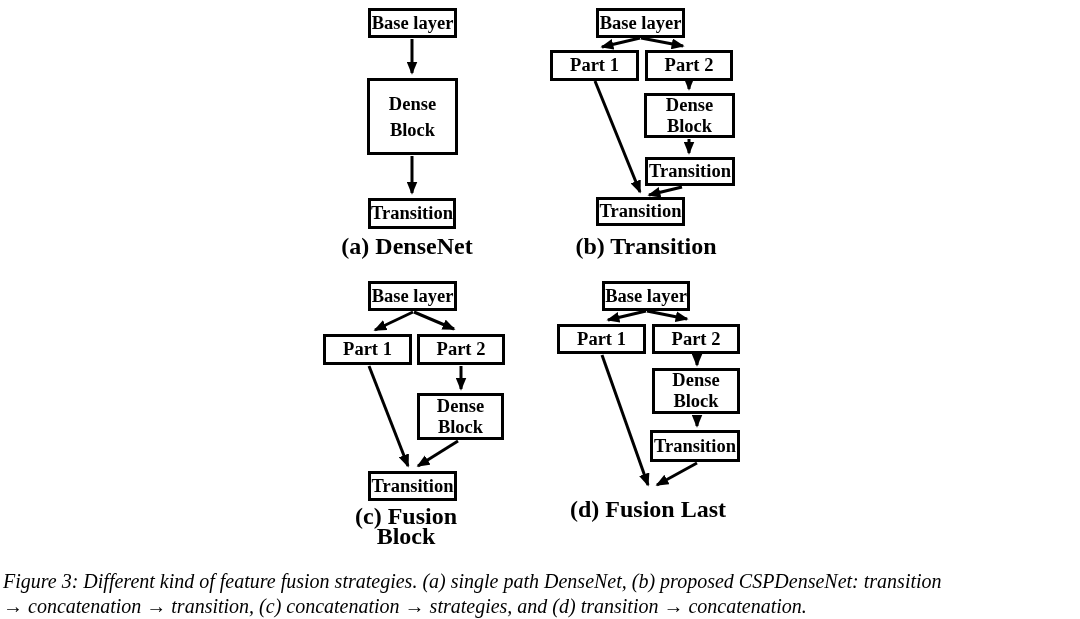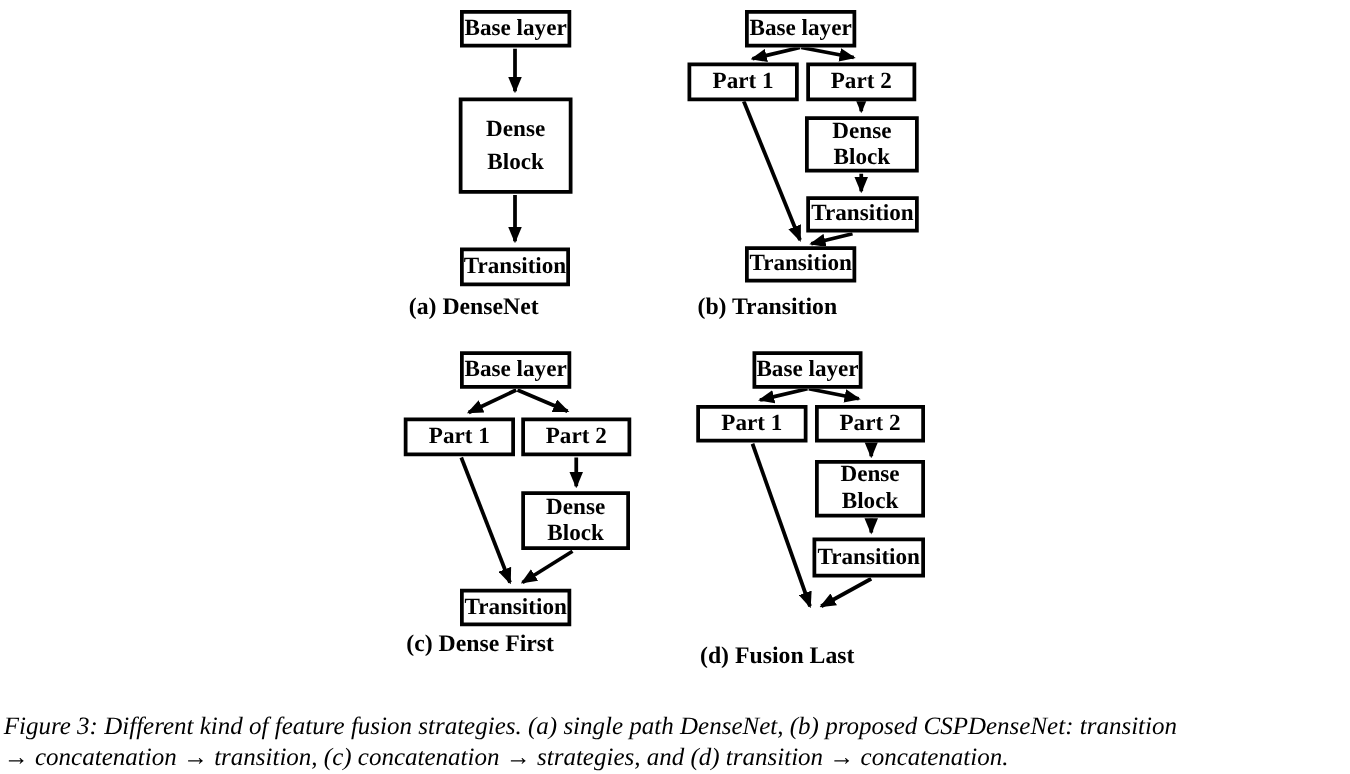--- a/index.html
+++ b/index.html
@@ -12,22 +12,22 @@
   .arrows line{stroke:#000;stroke-width:3;}
   .box{
     position:absolute;z-index:2;box-sizing:border-box;
     border:3px solid #000;background:#fff;
     display:flex;align-items:center;justify-content:center;text-align:center;
     font-weight:bold;font-size:18.5px;line-height:21px;white-space:normal;
   }
   .box--tall{line-height:26px;}
   .box .nowrap{white-space:nowrap;}
   .panel-label{
-    position:absolute;z-index:2;text-align:left;
-    font-weight:bold;font-size:19px;line-height:20px;
+    position:absolute;z-index:2;text-align:center;
+    font-weight:bold;font-size:24px;line-height:20px;
   }
   .caption{
     position:absolute;left:3px;top:569px;width:1075px;z-index:2;
     font-size:20px;line-height:25px;font-style:italic;
   }
 </style>
 </head>
 <body>
 
 <div class="stage">
@@ -102,37 +102,37 @@
     </div>
   <div class="box" style="left:417px;top:334px;width:88px;height:31px">
       <span class="nowrap">Part 2</span>
     </div>
   <div class="box" style="left:417px;top:393px;width:87px;height:47px">
       <span>Dense Block</span>
     </div>
   <div class="box" style="left:368px;top:471px;width:89px;height:30px">
       <span class="nowrap">Transition</span>
     </div>
-  <div class="panel-label" style="left:325px;top:506px;width:162px">(c) Dense First</div>
+  <div class="panel-label" style="left:325px;top:506px;width:162px">(c) Fusion Block</div>
 
   <div class="box" style="left:602px;top:281px;width:88px;height:30px">
       <span class="nowrap">Base layer</span>
     </div>
   <div class="box" style="left:557px;top:324px;width:89px;height:30px">
       <span class="nowrap">Part 1</span>
     </div>
   <div class="box" style="left:652px;top:324px;width:88px;height:30px">
       <span class="nowrap">Part 2</span>
     </div>
   <div class="box" style="left:652px;top:368px;width:88px;height:46px">
       <span>Dense Block</span>
     </div>
   <div class="box" style="left:650px;top:430px;width:90px;height:32px">
       <span class="nowrap">Transition</span>
     </div>
-  <div class="panel-label" style="left:560px;top:515px;width:176px">(d) Fusion Last</div>
+  <div class="panel-label" style="left:560px;top:499px;width:176px">(d) Fusion Last</div>
 
   <div class="caption">
     <div>Figure 3: Different kind of feature fusion strategies. (a) single path DenseNet, (b) proposed CSPDenseNet: transition</div>
     <div>→ concatenation → transition, (c) concatenation → strategies, and (d) transition → concatenation.</div>
   </div>
 
 </div>
 
 </body></html>

